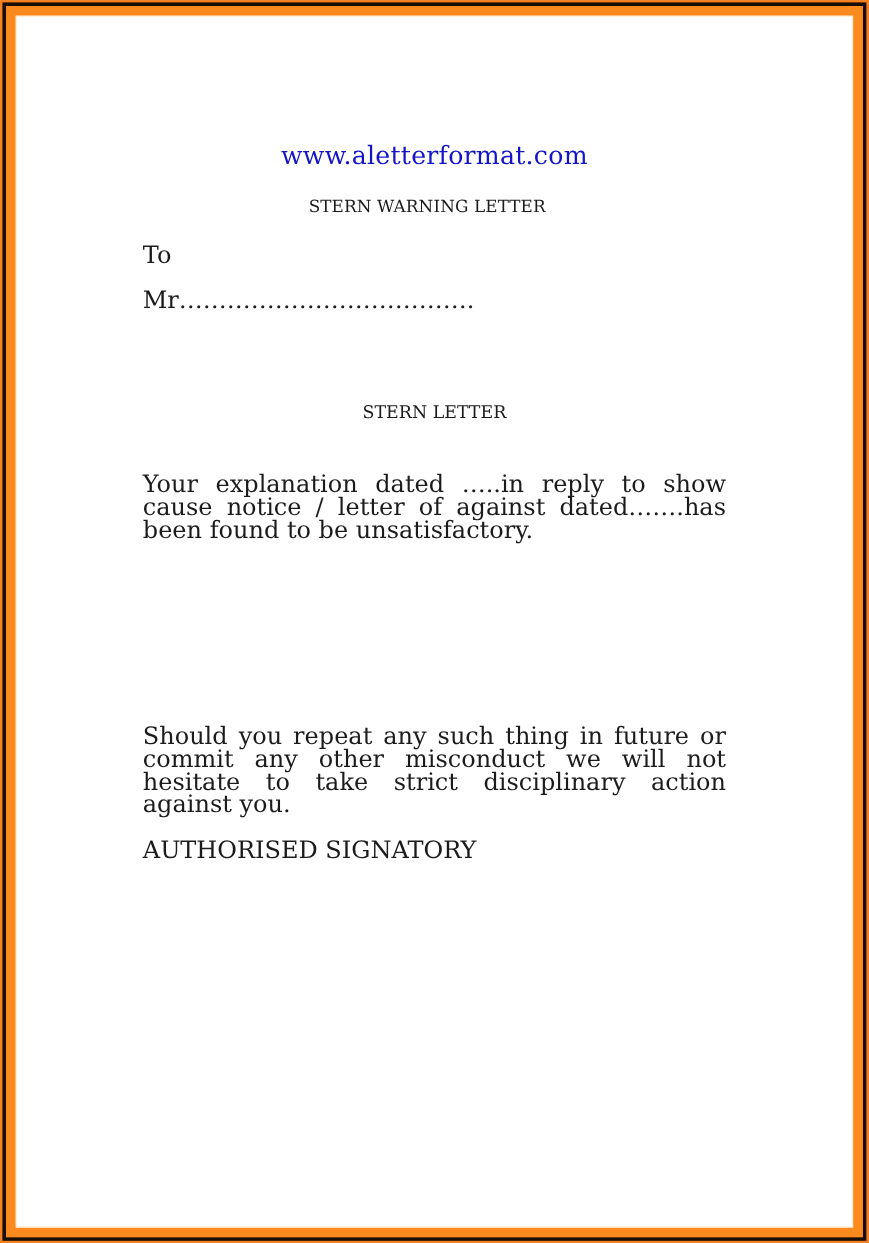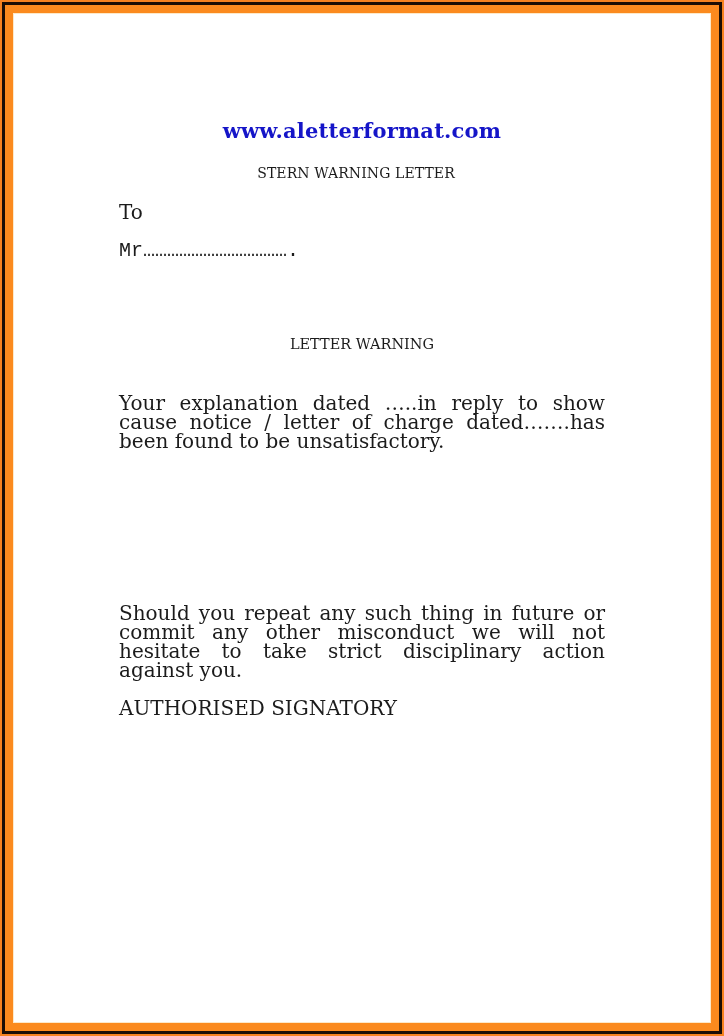--- a/index.html
+++ b/index.html
@@ -40,21 +40,21 @@
       width: 698px; height: 1010px;
       font-family: "DejaVu Serif", "Liberation Serif", serif;
       color: #1b1b1b;
     }
     .site {
       position: absolute;
       left: 0; width: 698px;
       top: 105px;
       text-align: center;
       font-family: "DejaVu Serif", serif;
-      font-weight: bold;
+      font-weight: normal;
       font-size: 21px;
       color: #1515c8;
       letter-spacing: 0.2px;
     }
     .title {
       position: absolute;
       left: 0; width: 686px;
       top: 152px;
       text-align: center;
       font-size: 14px;
@@ -62,21 +62,21 @@
     }
     .block {
       position: absolute;
       left: 106px;
       width: 486px;
       font-size: 20px;
       line-height: 19px;
     }
     .to { top: 190px; }
     .addr { top: 228px; }
-    .addr div { white-space: nowrap; font-family: Liberation Mono, monospace; }
+    .addr div { white-space: nowrap; }
     .subject {
       position: absolute;
       left: 0; width: 698px;
       top: 323px;
       text-align: center;
       font-size: 14.5px;
     }
     .para {
       text-align: justify;
       text-align-last: left;
@@ -96,21 +96,21 @@
     <div class="doc">
       <div class="site">www.aletterformat.com</div>
       <div class="title">STERN WARNING LETTER</div>
 
       <div class="block to">To</div>
 
       <div class="block addr">
         <div>Mr……………………………….</div>
       </div>
 
-      <div class="subject">LETTER WARNING</div>
+      <div class="subject">STERN LETTER</div>
 
-      <div class="block para p1">Your explanation dated …..in reply to show cause notice / letter of charge dated…….has been found to be unsatisfactory.</div>
+      <div class="block para p1">Your explanation dated …..in reply to show cause notice / letter of against dated…….has been found to be unsatisfactory.</div>
       <div class="block para p3">Should you repeat any such thing in future or commit any other misconduct we will not hesitate to take strict disciplinary action against you.</div>
 
       <div class="block sign">AUTHORISED SIGNATORY</div>
     </div>
   </div>
 </div>
 
 </body></html>

